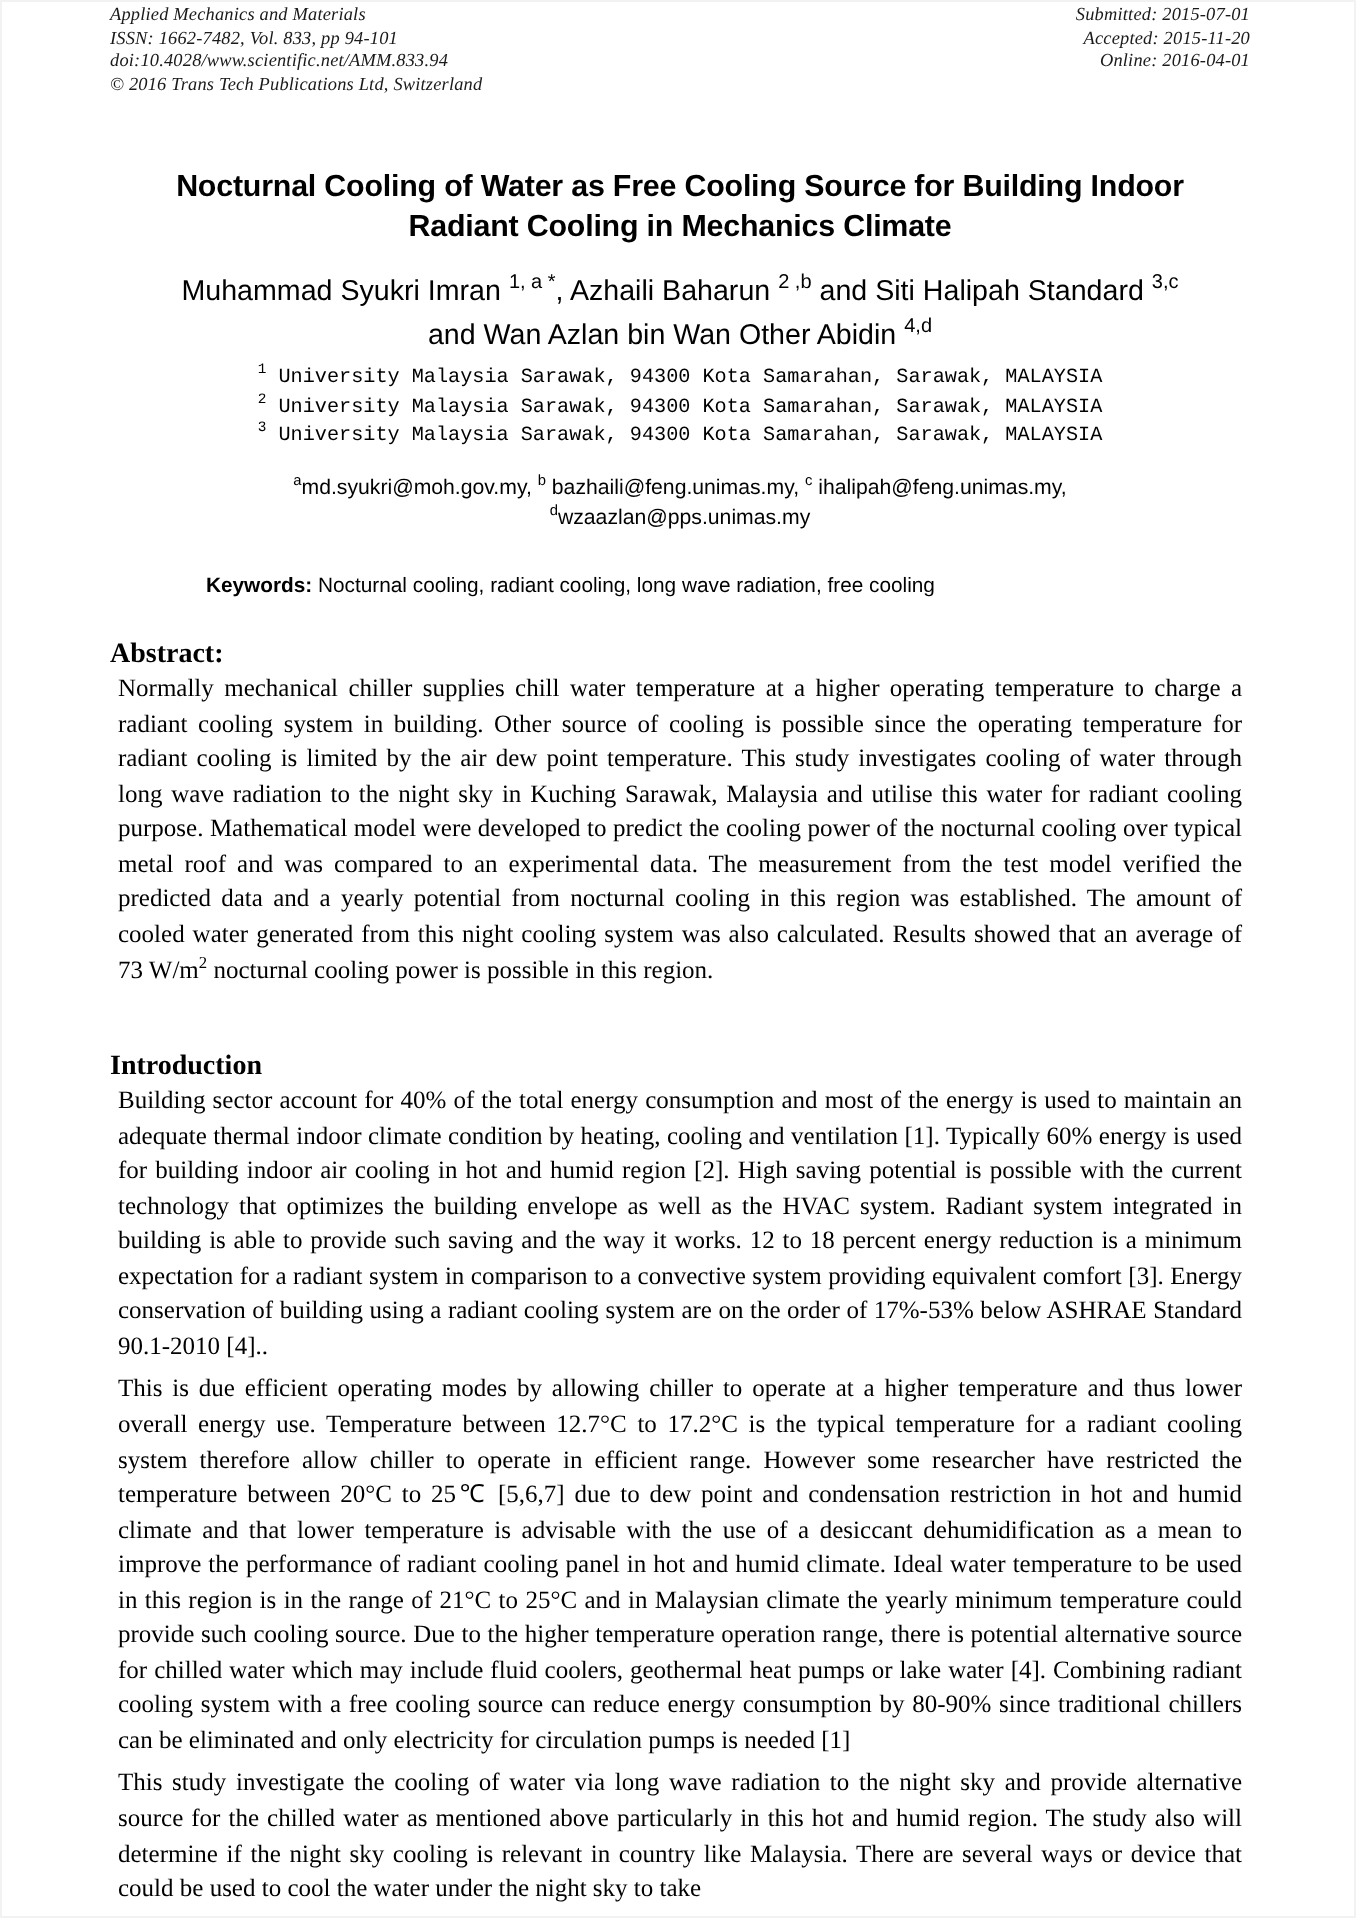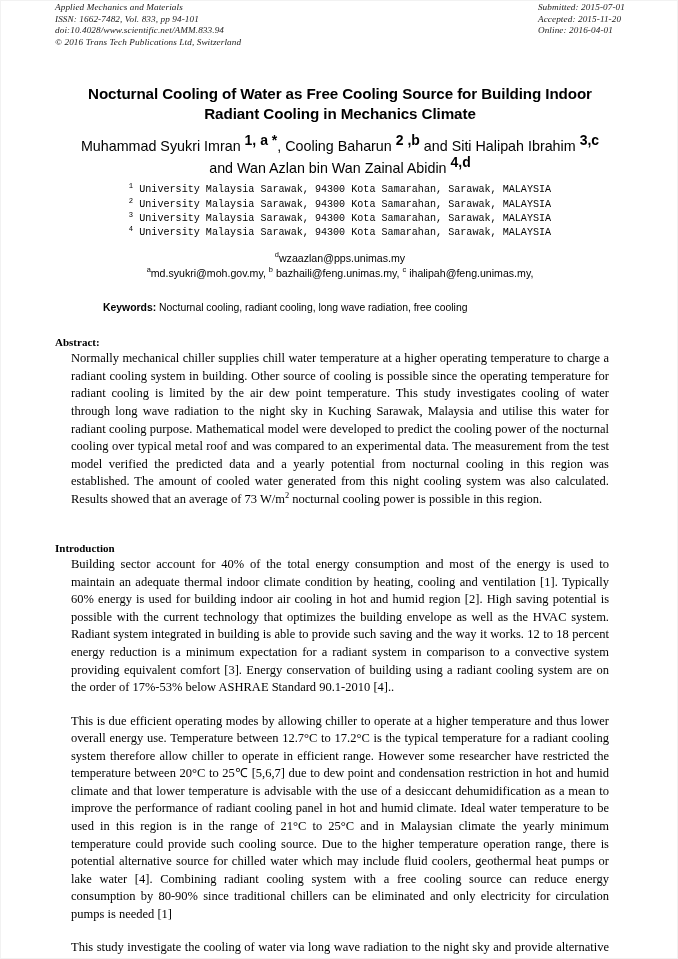--- a/index.html
+++ b/index.html
@@ -34,21 +34,21 @@
     justify-content: space-between;
     align-items: flex-start;
     font-family: "Liberation Serif", serif;
     font-style: italic;
     font-size: 9.2px;
     line-height: 11.6px;
     color: #1a1a1a;
     letter-spacing: 0.1px;
   }
   .doc-header .left { text-align: left; }
-  .doc-header .right { text-align: left; }
+  .doc-header .right { text-align: right; }
   .doc-header div > div { white-space: nowrap; }
 
   
   .title {
     margin-top: 36px;
     text-align: center;
     font-family: "Liberation Sans", sans-serif;
     font-weight: bold;
     font-size: 15.2px;
     line-height: 20px;
@@ -59,24 +59,23 @@
   
   .authors {
     margin-top: 11px;
     text-align: center;
     font-family: "Liberation Sans", sans-serif;
     font-size: 14.3px;
     line-height: 22px;
     color: #000;
   }
   .authors sup {
-    font-size: 14px;
-    vertical-align: super;
-    line-height: 0;
-    font-weight: bold;
+    font-size: 10px;
+    vertical-align: super;
+    line-height: 0;
   }
 
   
   .affiliations {
     margin-top: 4px;
     text-align: center;
     font-family: Liberation Mono, monospace;
     font-size: 10.1px;
     line-height: 14.2px;
     color: #000;
@@ -113,32 +112,32 @@
   .keywords .kw-label {
     font-weight: bold;
     padding-left: 48px;
   }
 
   
   .section-heading {
     margin-top: 19px;
     font-family: "Liberation Serif", serif;
     font-weight: bold;
-    font-size: 11px;
+    font-size: 14px;
     line-height: 16px;
     color: #000;
   }
   .body-text {
     font-family: "Liberation Serif", serif;
     font-size: 12.5px;
     line-height: 17.55px;
     color: #000;
     text-align: justify;
     text-justify: inter-word;
-    margin: 16px;
+    margin: 4px;
   }
   .body-text sup {
     font-size: 8.4px;
     vertical-align: super;
     line-height: 0;
   }
   .gap-intro { margin-top: 32px; }
   .tight { margin-top: 0; }
 </style>
 </head>
@@ -161,37 +160,36 @@
       </div>
     </div>
 
     <div class="title">
       <div>Nocturnal Cooling of Water as Free Cooling Source for Building Indoor</div>
       <div>Radiant Cooling in Mechanics Climate</div>
     </div>
 
     <div class="authors">
       <div>
-        <span><span>Muhammad Syukri Imran</span> <sup>1, a *</sup><span>, </span></span><span><span>Cooling Baharun</span> <sup>2 ,b</sup><span> and </span></span><span><span>Siti Halipah Ibrahim</span> <sup>3,c</sup></span>
+        <span><span>Muhammad Syukri Imran</span> <sup>1, a *</sup><span>, </span></span><span><span>Azhaili Baharun</span> <sup>2 ,b</sup><span> and </span></span><span><span>Siti Halipah Standard</span> <sup>3,c</sup></span>
       </div>
       <div>
-        <span><span>and Wan Azlan bin Wan Zainal Abidin</span> <sup>4,d</sup></span>
+        <span><span>and Wan Azlan bin Wan Other Abidin</span> <sup>4,d</sup></span>
       </div>
     </div>
 
     <div class="affiliations">
       <div class="aff"><sup>1</sup> <span>University Malaysia Sarawak, 94300 Kota Samarahan, Sarawak, MALAYSIA</span></div>
       <div class="aff"><sup>2</sup> <span>University Malaysia Sarawak, 94300 Kota Samarahan, Sarawak, MALAYSIA</span></div>
       <div class="aff"><sup>3</sup> <span>University Malaysia Sarawak, 94300 Kota Samarahan, Sarawak, MALAYSIA</span></div>
-      <div class="aff"><sup>4</sup> <span>University Malaysia Sarawak, 94300 Kota Samarahan, Sarawak, MALAYSIA</span></div>
     </div>
 
     <div class="emails">
+      <div><sup>a</sup><span>md.syukri@moh.gov.my</span><span>, </span><sup>b</sup><span> bazhaili@feng.unimas.my</span><span>, </span><sup>c</sup><span> ihalipah@feng.unimas.my</span><span>,</span></div>
       <div><sup>d</sup><span>wzaazlan@pps.unimas.my</span></div>
-      <div><sup>a</sup><span>md.syukri@moh.gov.my</span><span>, </span><sup>b</sup><span> bazhaili@feng.unimas.my</span><span>, </span><sup>c</sup><span> ihalipah@feng.unimas.my</span><span>,</span></div>
     </div>
 
     <div class="keywords">
       <span class="kw-label">Keywords:</span><span> Nocturnal cooling, radiant cooling, long wave radiation, free cooling</span>
     </div>
 
     <div class="section-heading">Abstract:</div>
     <p class="body-text tight"><span>Normally mechanical chiller supplies chill water temperature at a higher operating temperature to charge a radiant cooling system in building. Other source of cooling is possible since the operating temperature for radiant cooling is limited by the air dew point temperature. This study investigates cooling of water through long wave radiation to the night sky in Kuching Sarawak, Malaysia and utilise this water for radiant cooling purpose. Mathematical model were developed to predict the cooling power of the nocturnal cooling over typical metal roof and was compared to an experimental data. The measurement from the test model verified the predicted data and a yearly potential from nocturnal cooling in this region was established. The amount of cooled water generated from this night cooling system was also calculated. Results showed that an average of 73 W/m</span><sup>2</sup><span> nocturnal cooling power is possible in this region.</span></p>
 
     <div class="section-heading gap-intro">Introduction</div>

